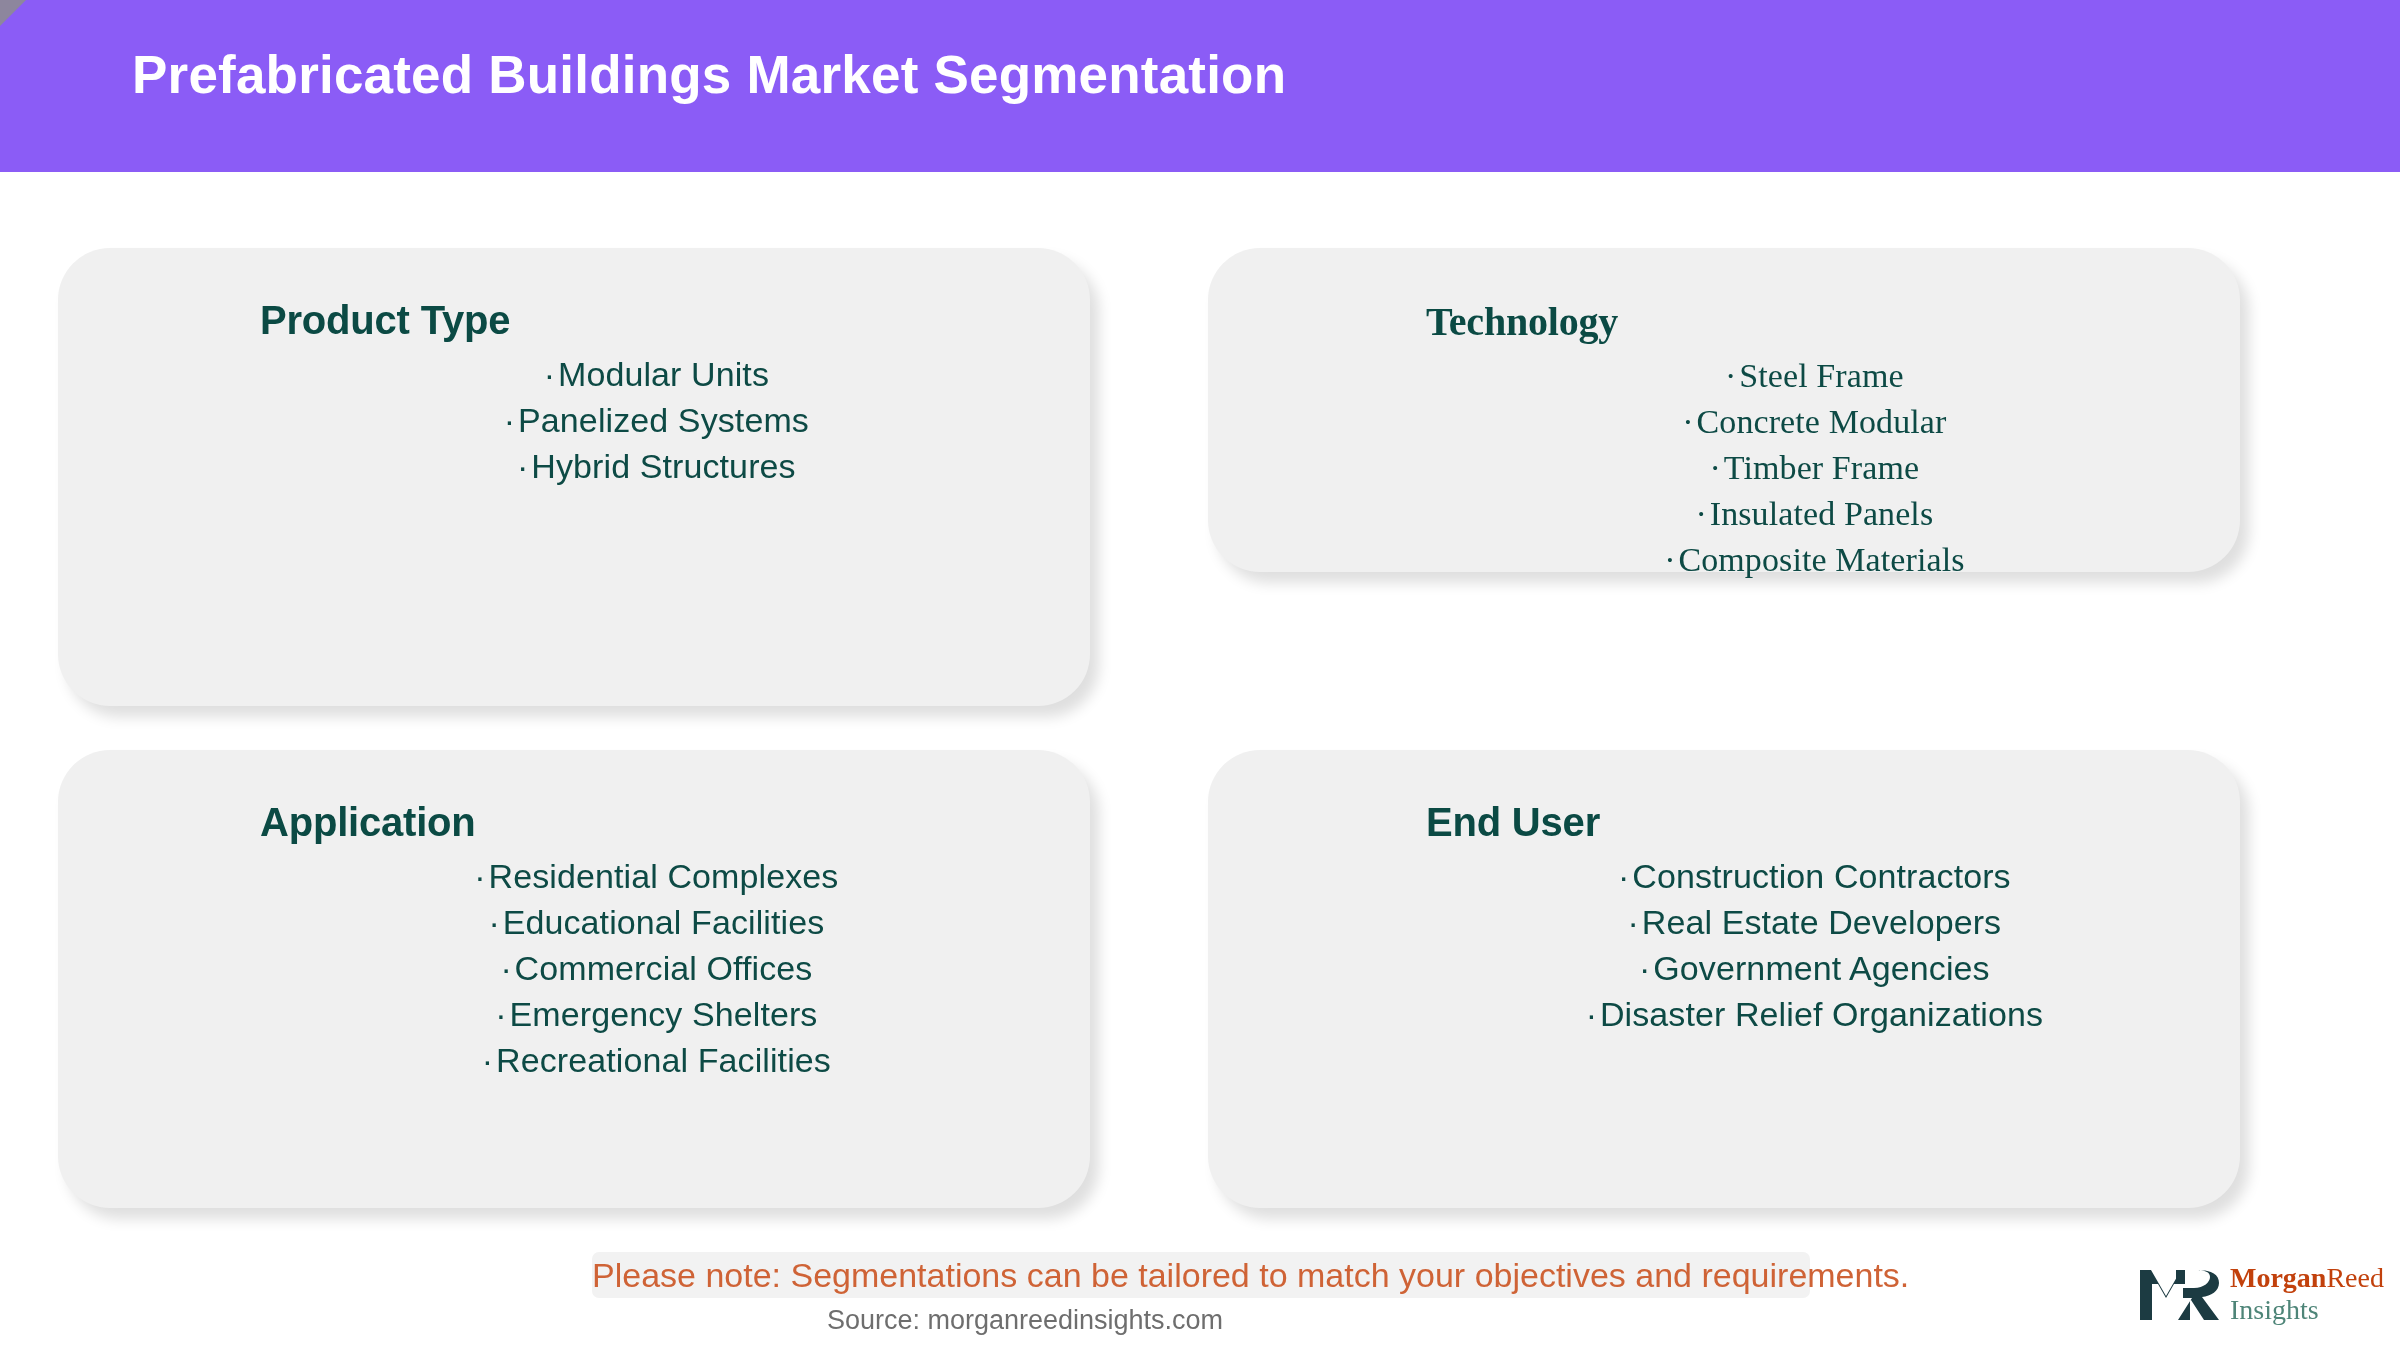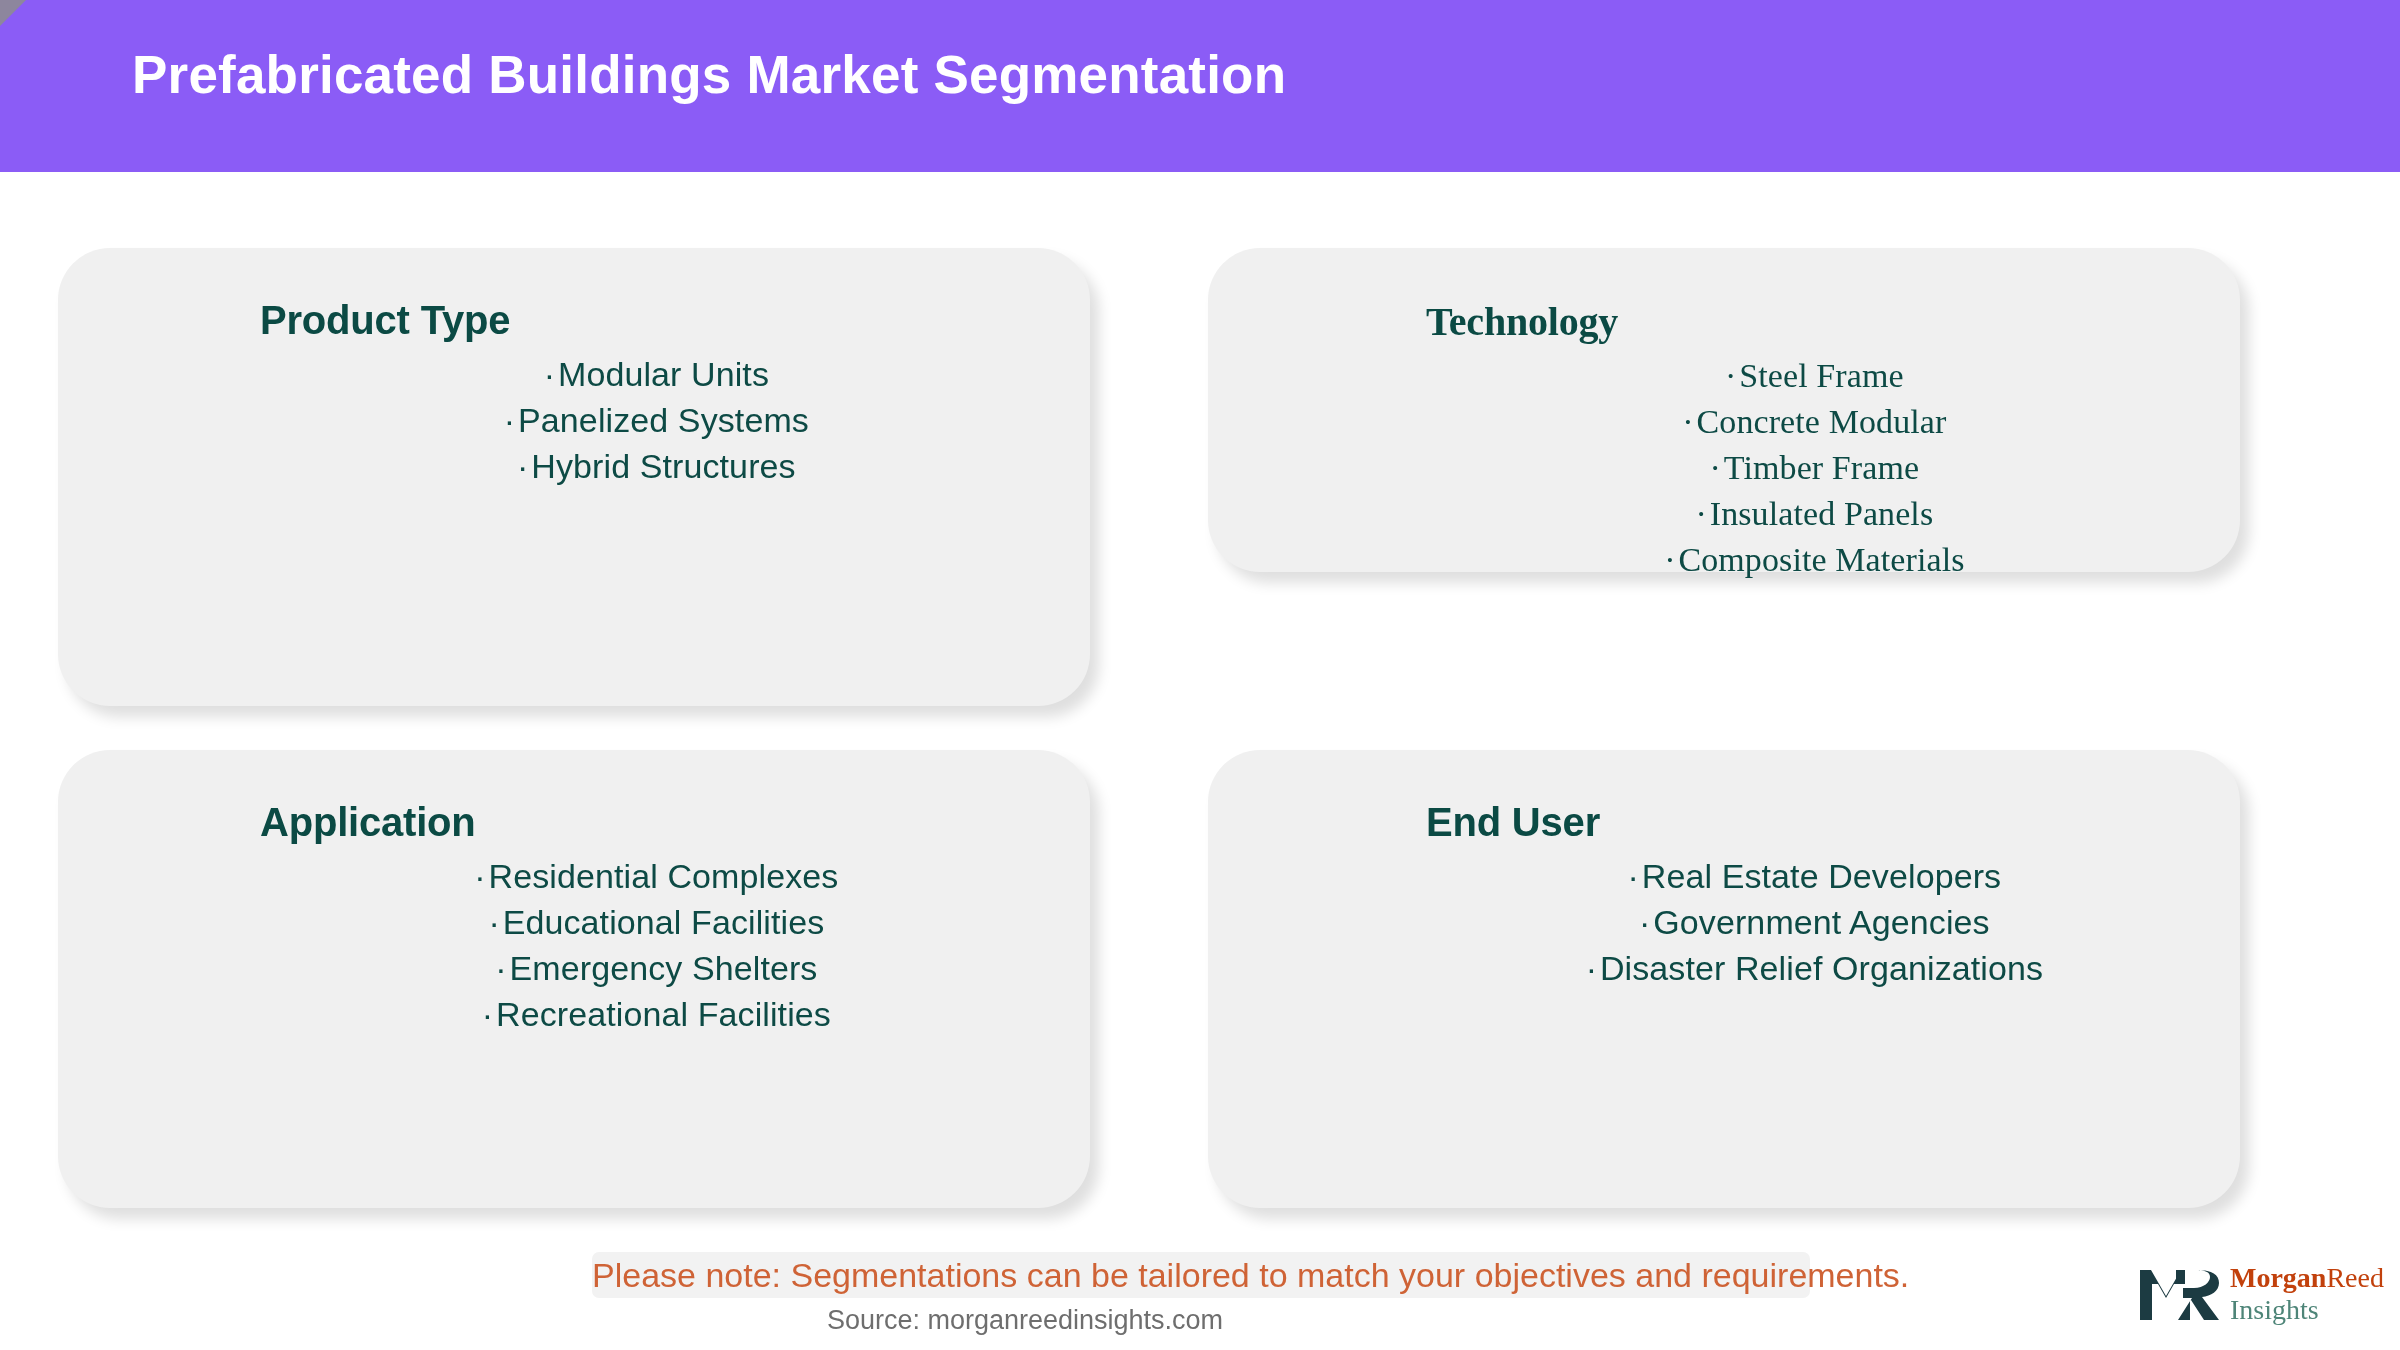--- a/index.html
+++ b/index.html
@@ -198,30 +198,32 @@
       </ul>
     </div>
   </div>
 
   <div class="card card-bl">
     <div class="card-inner">
       <div class="card-heading">Application</div>
       <ul class="bullet-list">
         <li class="bullet-item"><span class="bullet-dot">·</span><span>Residential Complexes</span></li>
         <li class="bullet-item"><span class="bullet-dot">·</span><span>Educational Facilities</span></li>
+        <li class="bullet-item"><span class="bullet-dot">·</span><span>Commercial Offices</span></li>
         <li class="bullet-item"><span class="bullet-dot">·</span><span>Emergency Shelters</span></li>
         <li class="bullet-item"><span class="bullet-dot">·</span><span>Recreational Facilities</span></li>
       </ul>
     </div>
   </div>
 
   <div class="card card-br">
     <div class="card-inner">
       <div class="card-heading">End User</div>
       <ul class="bullet-list">
+        <li class="bullet-item"><span class="bullet-dot">·</span><span>Construction Contractors</span></li>
         <li class="bullet-item"><span class="bullet-dot">·</span><span>Real Estate Developers</span></li>
         <li class="bullet-item"><span class="bullet-dot">·</span><span>Government Agencies</span></li>
         <li class="bullet-item"><span class="bullet-dot">·</span><span>Disaster Relief Organizations</span></li>
       </ul>
     </div>
   </div>
 
   <div class="note-box">
     <div class="note-text">Please note: Segmentations can be tailored to match your objectives and requirements.</div>
   </div>

